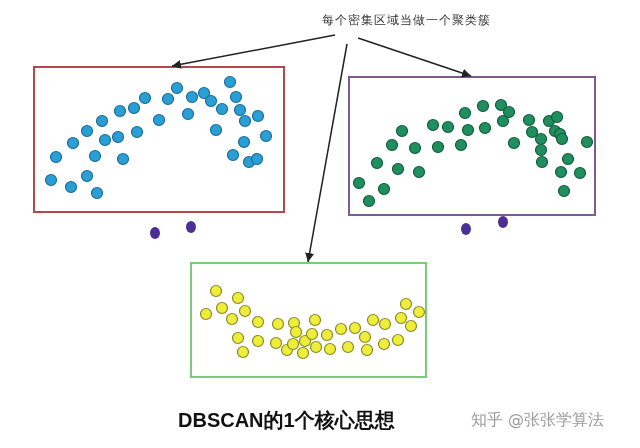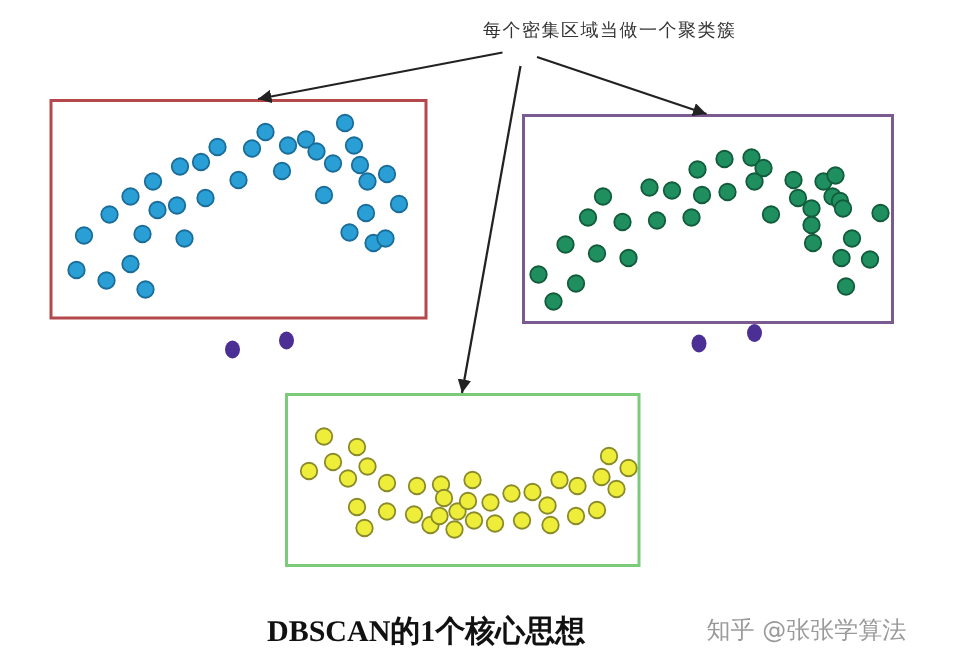--- a/index.html
+++ b/index.html
@@ -3,21 +3,21 @@
 <meta charset="utf-8">
 <style>
   html,body{margin:0;padding:0;background:#fff;}
   body{width:640px;height:448px;position:relative;overflow:hidden;font-family:"DejaVu Sans",sans-serif;}
   .box{position:absolute;box-sizing:border-box;background:#fff;}
   #box-red{left:33px;top:66px;width:252px;height:147px;border:2px solid #b5484a;}
   #box-purple{left:348px;top:76px;width:248px;height:140px;border:2px solid #7a5a8f;}
   #box-green{left:190px;top:262px;width:237px;height:116px;border:2px solid #7ccb7a;}
   #diagram{position:absolute;left:0;top:0;width:640px;height:448px;}
   .title{position:absolute;left:322px;top:12px;font-size:12px;color:#333;letter-spacing:1px;white-space:nowrap;}
-  .caption{position:absolute;left:178px;top:407px;font-size:20px;font-weight:bold;color:#111;white-space:nowrap;font-family:Liberation Serif, serif;}
+  .caption{position:absolute;left:178px;top:407px;font-size:20px;font-weight:bold;color:#111;white-space:nowrap;font-family:Liberation Sans, sans-serif;}
   .watermark{position:absolute;left:471px;top:410px;font-size:16px;color:#9a9a9a;white-space:nowrap;}
 </style>
 </head>
 <body>
 
 <div class="box" id="box-red"></div>
 <div class="box" id="box-purple"></div>
 <div class="box" id="box-green"></div>
 
 <svg id="diagram" viewBox="0 0 640 448" xmlns="http://www.w3.org/2000/svg">

